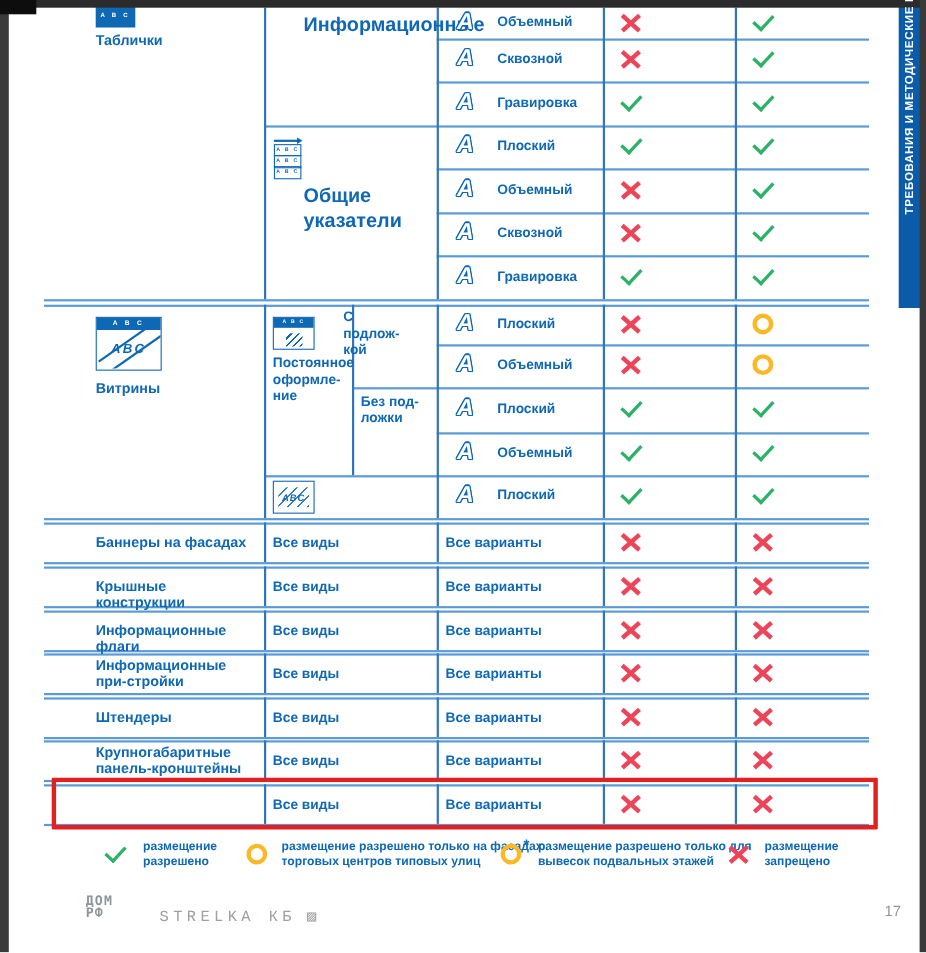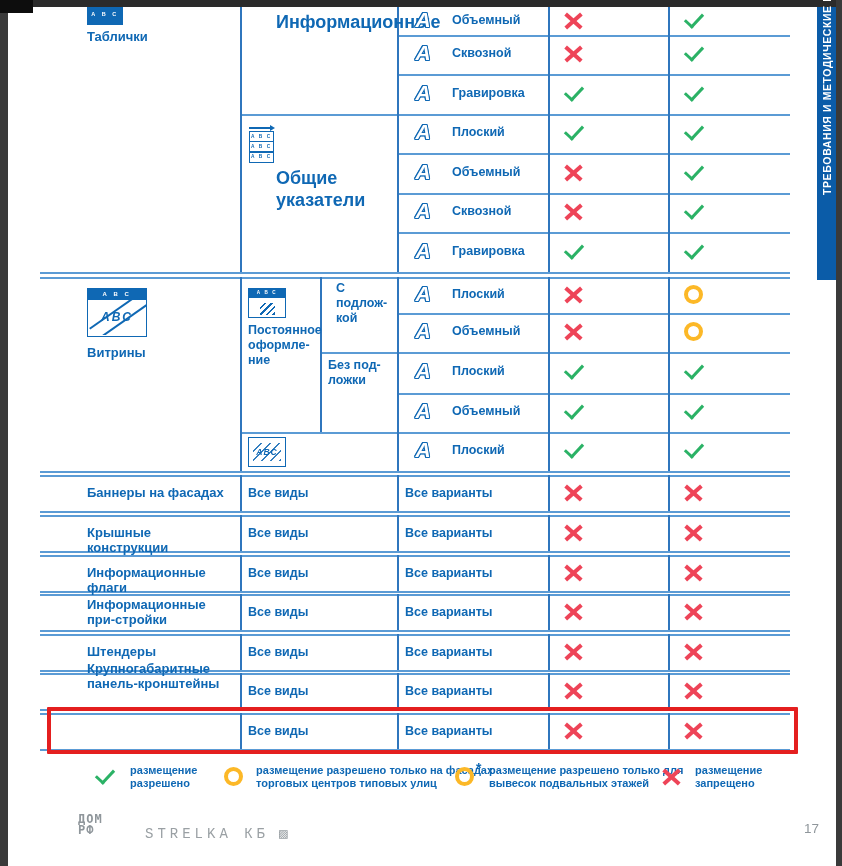--- a/index.html
+++ b/index.html
@@ -213,21 +213,21 @@
       <div class="vabc">ABC</div>
     </div>
   </div>
   <div class="cat" style="left:87px;top:345px">Витрины</div>
 
   <div class="ic-sm" style="left:248px;top:288px">
     <div class="phead">A B C</div>
     <div class="phatch"></div>
   </div>
   <div class="cell" style="left:248px;top:323px;width:72px">Постоянное оформле-ние</div>
-  <div class="cell" style="left:336px;top:281px;width:62px">С подлож-кой</div>
+  <div class="cell" style="left:312px;top:281px;width:62px">С подлож-кой</div>
   <div class="cell" style="left:328px;top:358px;width:62px">Без под-ложки</div>
 
   <div class="ic-sm" style="left:248px;top:437px">
     <div class="tbody">
       <div class="thatch"></div>
       <div class="tabc">ABC</div>
     </div>
   </div>
 
   <div class="aic" style="left:410px;top:282px">A</div>
@@ -278,21 +278,21 @@
   <div class="cell" style="left:405px;top:605px">Все варианты</div>
   <div class="mark" style="left:562px;top:600px" data-mark="cross"></div>
   <div class="mark" style="left:682px;top:600px" data-mark="cross"></div>
 
   <div class="cat" style="left:87px;top:644px">Штендеры</div>
   <div class="cell" style="left:248px;top:645px">Все виды</div>
   <div class="cell" style="left:405px;top:645px">Все варианты</div>
   <div class="mark" style="left:562px;top:640px" data-mark="cross"></div>
   <div class="mark" style="left:682px;top:640px" data-mark="cross"></div>
 
-  <div class="cat" style="left:87px;top:661px">Крупногабаритные панель-кронштейны</div>
+  <div class="cat" style="left:87px;top:676px">Крупногабаритные панель-кронштейны</div>
   <div class="cell" style="left:248px;top:684px">Все виды</div>
   <div class="cell" style="left:405px;top:684px">Все варианты</div>
   <div class="mark" style="left:562px;top:679px" data-mark="cross"></div>
   <div class="mark" style="left:682px;top:679px" data-mark="cross"></div>
 
   <div class="cell" style="left:248px;top:724px">Все виды</div>
   <div class="cell" style="left:405px;top:724px">Все варианты</div>
   <div class="mark" style="left:562px;top:719px" data-mark="cross"></div>
   <div class="mark" style="left:682px;top:719px" data-mark="cross"></div>
 

